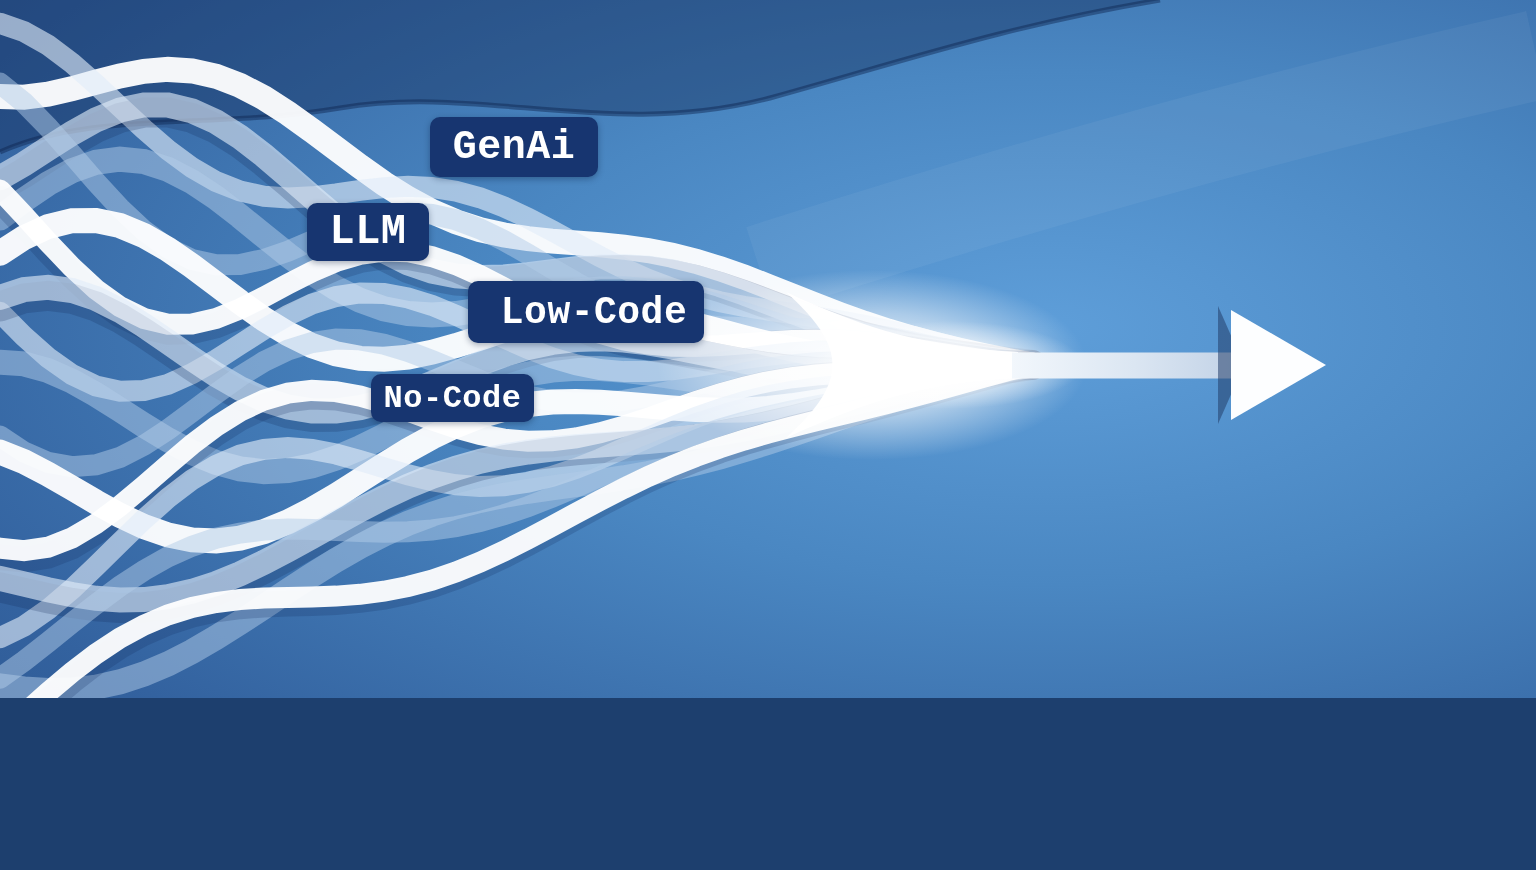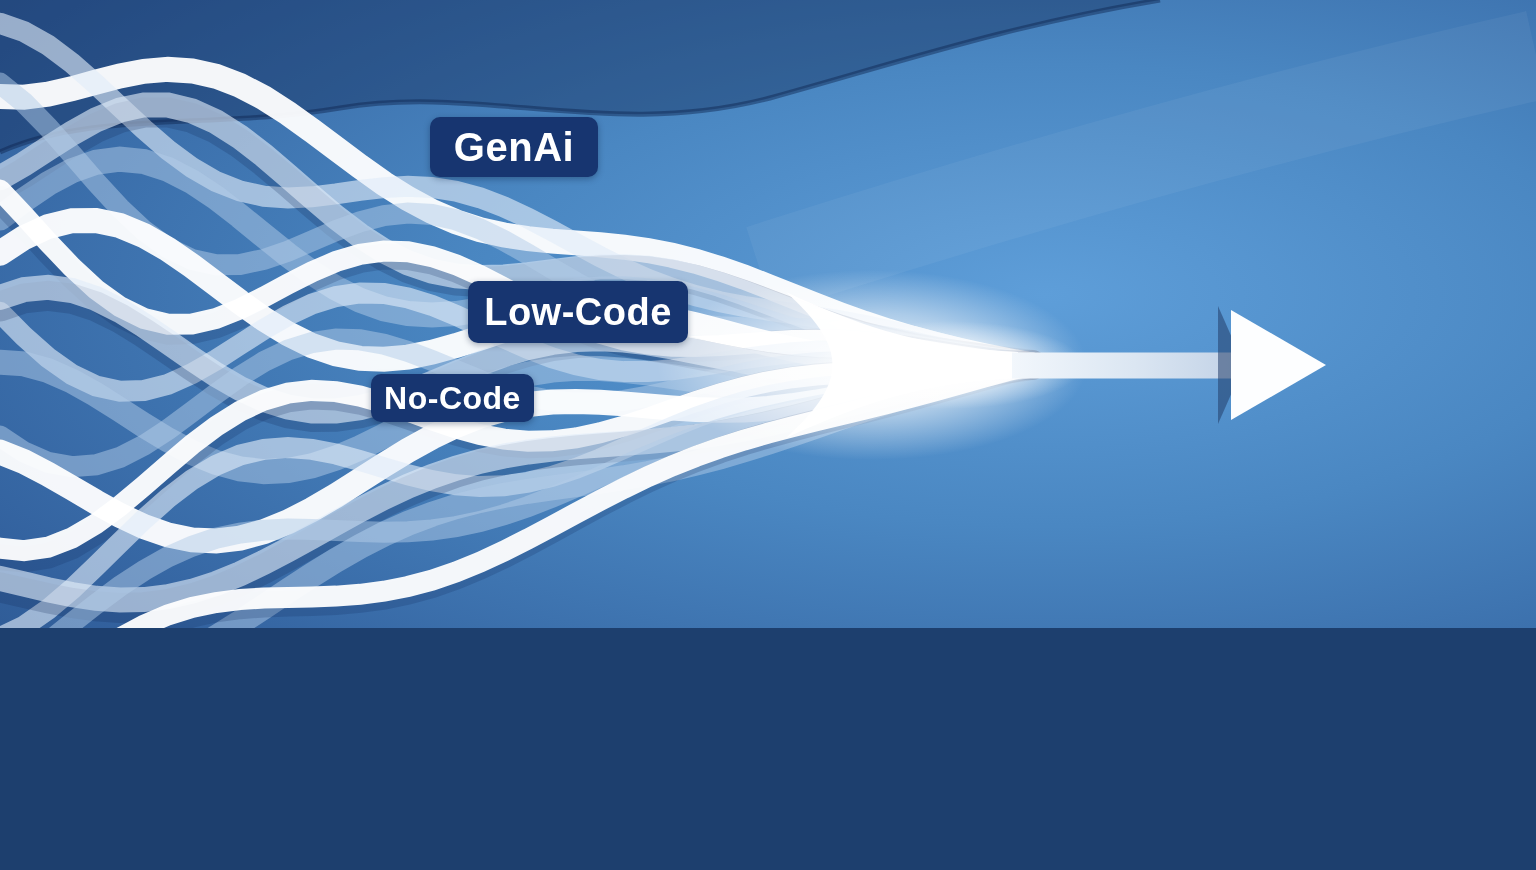--- a/index.html
+++ b/index.html
@@ -1,38 +1,38 @@
 <!DOCTYPE html>
 <html><head>
 <meta charset="utf-8">
 <style>
   html,body{margin:0;padding:0;background:#1d3f6e;}
   .stage{
     position:relative;
-    width:1536px;height:628px;
+    width:1536px;height:698px;
     overflow:hidden;
-    font-family:Liberation Sans, sans-serif;
+    font-family:Liberation Mono, monospace;
     background:radial-gradient(115% 115% at 68% 47%,
       #5e9ed9 0%, #4a87c2 32%, #33629f 68%, #254a7e 100%);
   }
   .stage svg{position:absolute;left:0;top:0;}
   .badge{
     position:absolute;
     display:flex;align-items:center;justify-content:center;
     background:#173570;
     color:#ffffff;
     font-weight:700;
     letter-spacing:0.5px;
     border-radius:10px;
     box-shadow:0 2px 6px rgba(10,25,55,0.35);
     user-select:none;
   }
   .badge-genai  {left:430px; top:117px; width:168px; height:60px; font-size:40px;}
   .badge-llm    {left:307px; top:203px; width:122px; height:58px; font-size:42px;}
-  .badge-lowcode{left:468px; top:281px; width:220px; height:62px; font-size:38px;}
+  .badge-lowcode{left:468px; top:281px; width:220px; height:62px; font-size:38px;padding-left:16px;}
   .badge-nocode {left:371px; top:374px; width:163px; height:48px; font-size:32px;}
 </style>
 </head>
 <body>
 
 <div class="stage">
 
   <svg width="1536" height="870" viewBox="0 0 1536 870">
     <defs>
       <linearGradient id="shaftG" x1="0" y1="0" x2="1" y2="0">
@@ -82,15 +82,16 @@
     <ellipse cx="872" cy="365" rx="215" ry="95" fill="url(#glowG)"></ellipse>
     <ellipse cx="948" cy="365" rx="135" ry="44" fill="url(#glowG)"></ellipse>
     <path d="M1018,352 C930,348 868,330 786,292 C848,348 848,382 786,438 C868,400 930,382 1018,378 Z" fill="#ffffff" opacity="0.97"></path>
 
     <rect x="1012" y="352.5" width="222" height="26" fill="url(#shaftG)"></rect>
     <polygon points="1218,306 1218,424 1244,365" fill="rgba(35,62,105,0.55)"></polygon>
     <polygon points="1231,310 1231,420 1326,365" fill="#fdfeff"></polygon>
   </svg>
 
   <div class="badge badge-genai">GenAi</div>
+  <div class="badge badge-llm">LLM</div>
   <div class="badge badge-lowcode">Low-Code</div>
   <div class="badge badge-nocode">No-Code</div>
 </div>
 
 </body></html>

